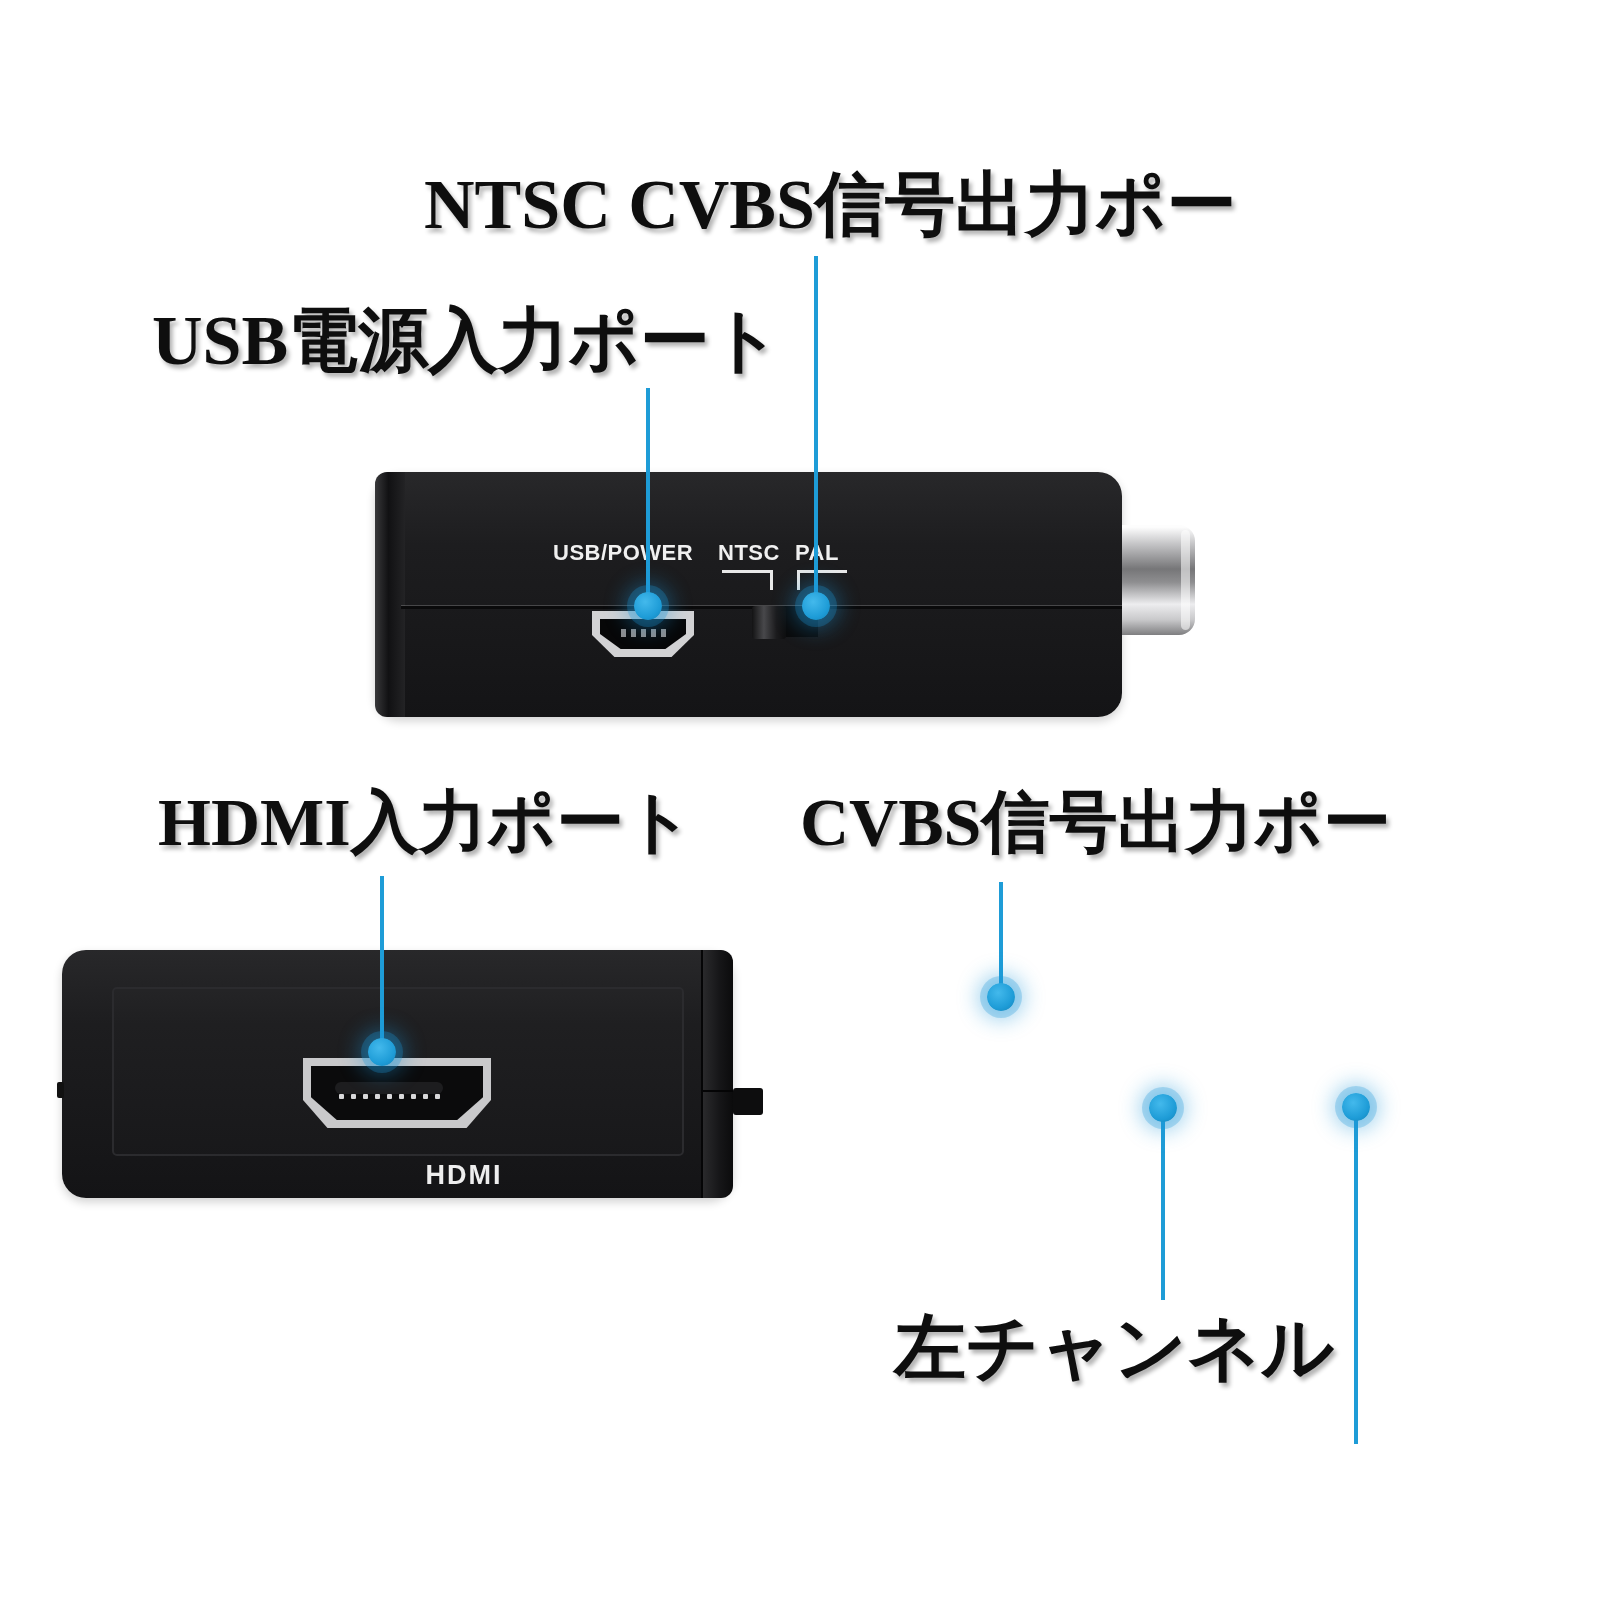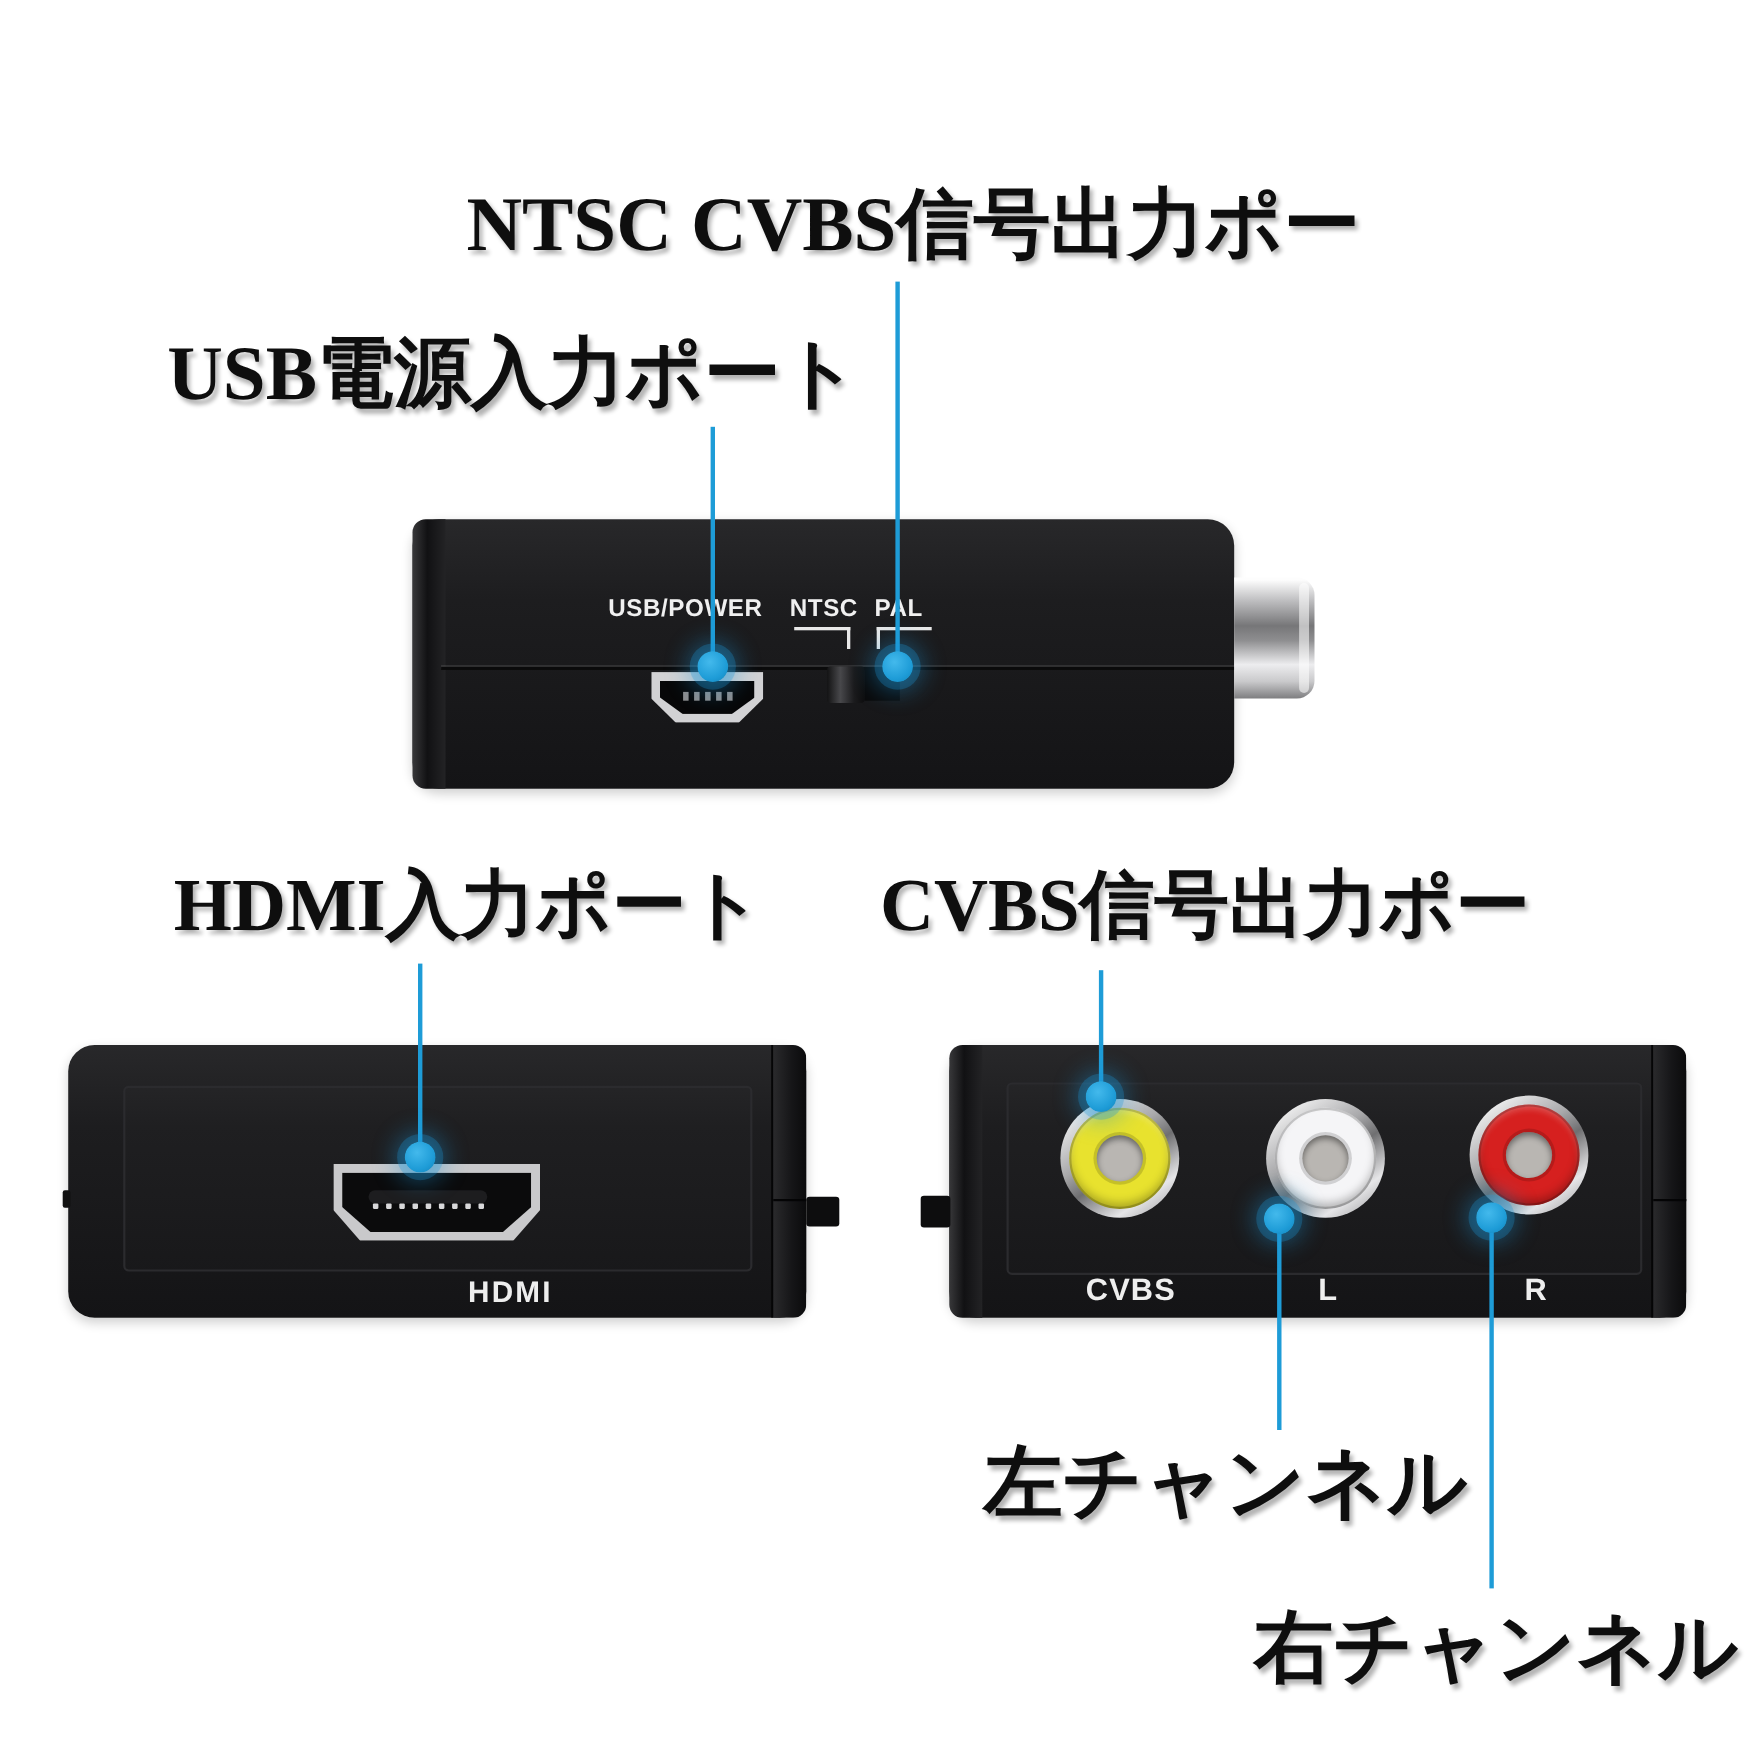--- a/index.html
+++ b/index.html
@@ -121,21 +121,20 @@
 </head>
 <body>
 
 <div class="canvas">
 
   <div class="callout" id="lbl-ntsc-pal">NTSC CVBS信号出力ポー</div>
   <div class="callout" id="lbl-usb">USB電源入力ポート</div>
   <div class="callout" id="lbl-hdmi">HDMI入力ポート</div>
   <div class="callout" id="lbl-cvbs">CVBS信号出力ポー</div>
   <div class="callout" id="lbl-left">左チャンネル</div>
-  <div class="callout" id="lbl-right">右チャンネル</div>
 
   <div class="leader" id="line-pal"></div>
   <div class="leader" id="line-usb"></div>
   <div class="leader" id="line-hdmi"></div>
   <div class="leader" id="line-cvbs"></div>
   <div class="leader" id="line-l"></div>
   <div class="leader" id="line-r"></div>
 
   <div class="device" id="device-top">
     <div class="bevel left"></div>
@@ -185,45 +184,20 @@
           <i></i>
           <i></i>
           <i></i>
           <i></i>
           <i></i>
         </div>
     </div>
     <div class="device-text" id="hdmi-text">HDMI</div>
   </div>
 
-  <div class="device" id="device-av">
-    <div class="bevel left"></div>
-    <div class="bevel right">
-      <div class="bevel-seam"></div>
-    </div>
-    <div class="panel"></div>
-    <div class="tab" id="av-tab"></div>
-
-    <div class="jack" id="jack-cvbs">
-      <div class="ring"></div>
-      <div class="center"></div>
-    </div>
-    <div class="jack" id="jack-l">
-      <div class="ring"></div>
-      <div class="center"></div>
-    </div>
-    <div class="jack" id="jack-r">
-      <div class="ring"></div>
-      <div class="center"></div>
-    </div>
-
-    <div class="device-text" id="cvbs-text">CVBS</div>
-    <div class="device-text" id="l-text">L</div>
-    <div class="device-text" id="r-text">R</div>
-  </div>
 
   <div class="dot" id="dot-usb"></div>
   <div class="dot" id="dot-pal"></div>
   <div class="dot" id="dot-hdmi"></div>
   <div class="dot" id="dot-cvbs"></div>
   <div class="dot" id="dot-l"></div>
   <div class="dot" id="dot-r"></div>
 
 </div>
 

